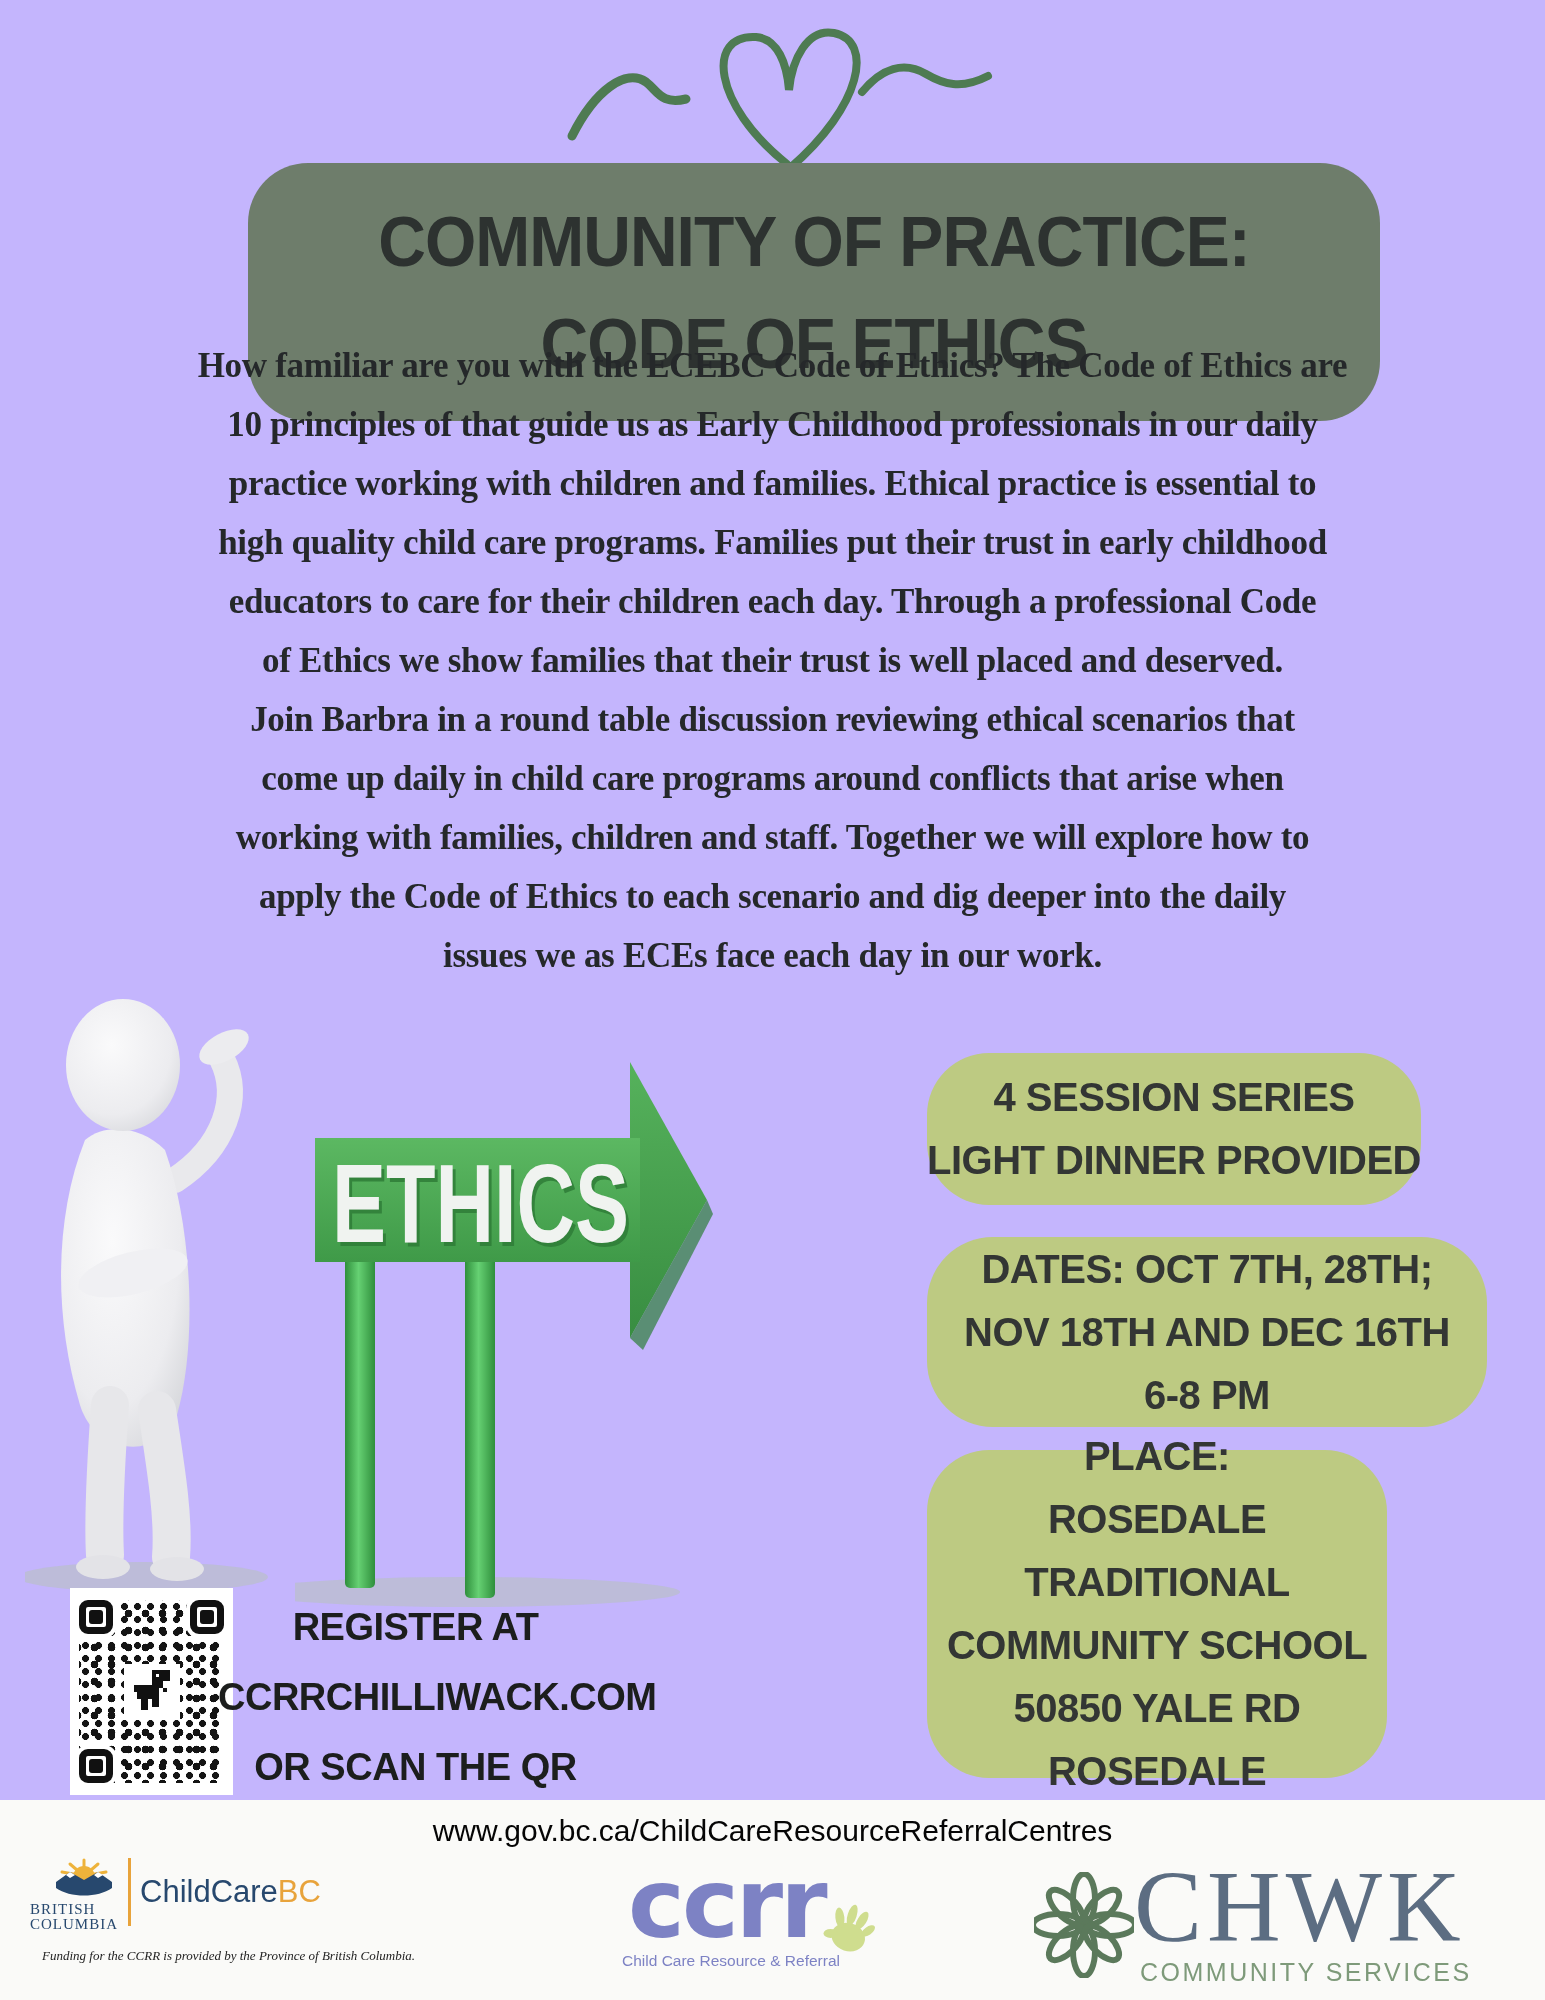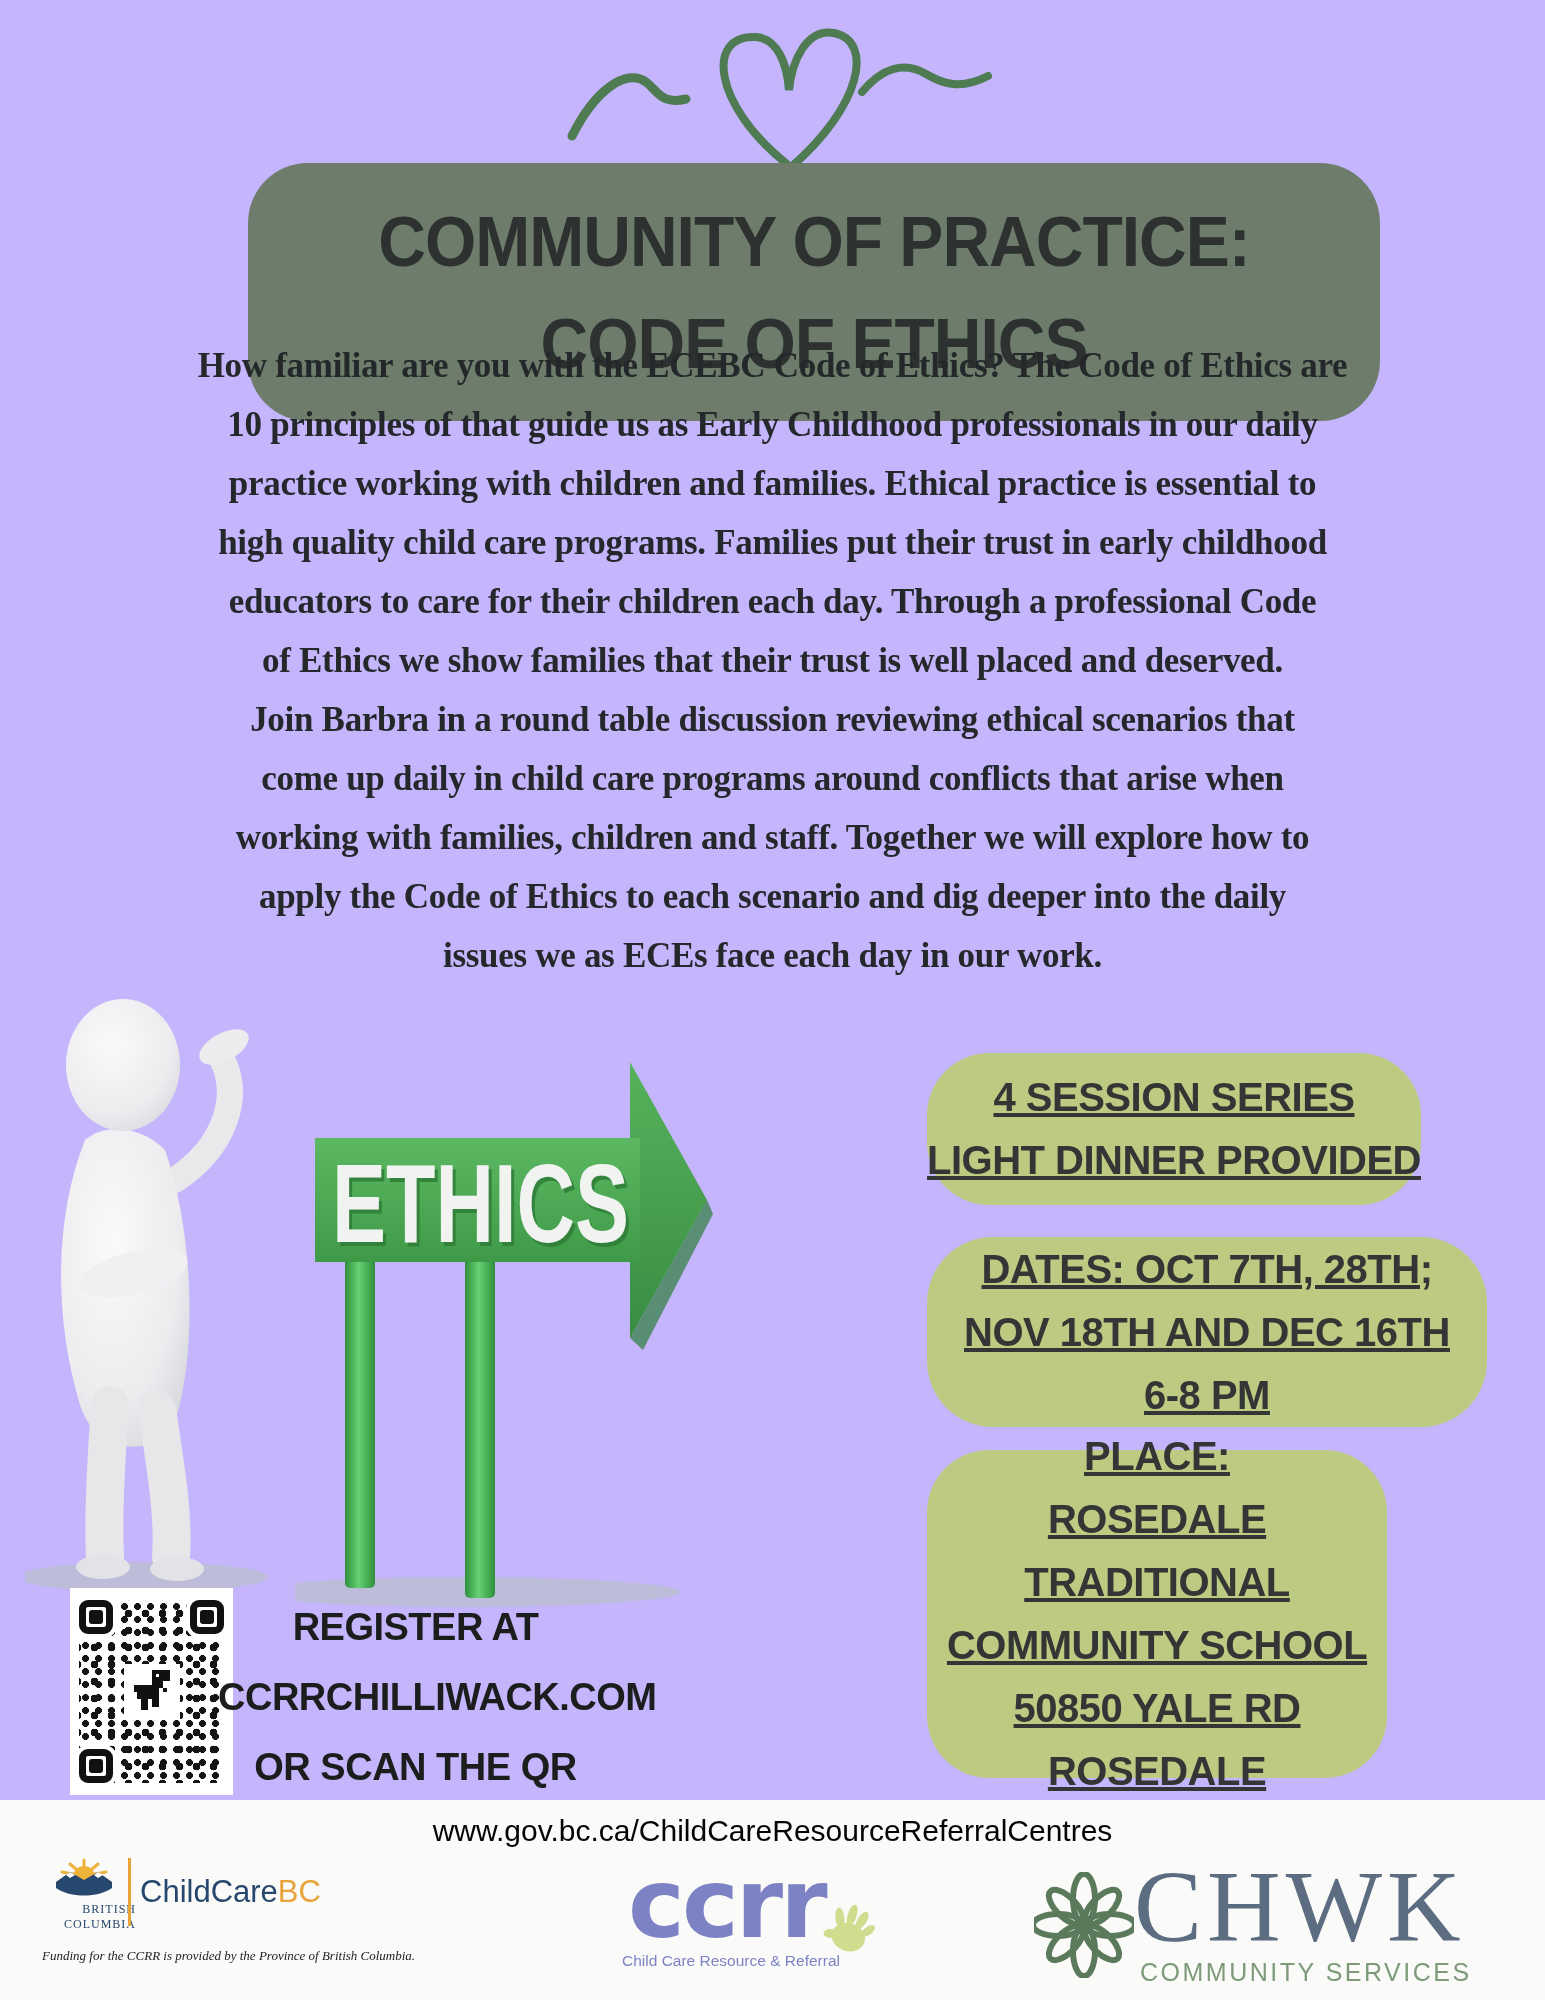--- a/index.html
+++ b/index.html
@@ -17,21 +17,21 @@
               transform:scaleY(1.08);white-space:nowrap;}
 
   
   .intro{left:60px;top:336px;width:1425px;text-align:center;white-space:pre-line;
          font-family:"Liberation Serif",serif;font-weight:bold;font-size:35px;line-height:59px;
          color:#25282a;letter-spacing:-0.3px;}
 
   
   .info-box{left:927px;background:#bdca82;display:flex;align-items:center;justify-content:center;
             text-align:center;white-space:pre-line;font-weight:bold;color:#333634;
-            font-size:40px;line-height:63px;letter-spacing:-0.5px;text-decoration:underline;}
+            font-size:40px;line-height:63px;letter-spacing:-0.5px;}
   .info-box.a{top:1053px;width:494px;height:152px;border-radius:62px;}
   .info-box.b{top:1237px;width:560px;height:190px;border-radius:66px;}
   .info-box.c{top:1450px;width:460px;height:328px;border-radius:62px;}
 
   
   .register{left:218px;top:1592px;width:395px;text-align:center;white-space:pre-line;
             font-weight:bold;font-size:38px;line-height:70px;color:#1c1e1d;letter-spacing:-0.5px;}
   .qr-card{left:70px;top:1588px;width:163px;height:207px;background:#ffffff;}
   .qr-pattern{position:absolute;left:9px;top:12px;right:9px;bottom:12px;
       background:
@@ -42,22 +42,22 @@
   .finder::after{content:"";position:absolute;inset:3px;background:#111;border-radius:3px;}
   .finder.tl{left:0;top:0;} .finder.tr{right:0;top:0;} .finder.bl{left:0;bottom:0;}
   .dino-box{position:absolute;left:50%;top:50%;transform:translate(-50%,-50%);
             width:56px;height:56px;background:#fff;display:flex;align-items:center;justify-content:center;}
 
   
   .footer{left:0;top:1800px;width:1545px;height:200px;background:#fafaf8;}
   .gov-link{position:absolute;left:0;top:14px;width:100%;text-align:center;font-size:30px;color:#050505;
             text-decoration-thickness:3px;text-underline-offset:7px;cursor:pointer;}
   .bc-logo{position:absolute;left:30px;top:56px;width:320px;height:130px;}
-  .bc-name{position:absolute;left:0px;top:46px;width:106px;text-align:right;
-           font-family:"Liberation Serif",serif;font-size:12px;line-height:15px;color:#27486e;letter-spacing:1px;}
+  .bc-name{position:absolute;left:0px;top:46px;width:106px;text-align:left;
+           font-family:"Liberation Serif",serif;font-size:15px;line-height:15px;color:#27486e;letter-spacing:1px;}
   .bc-divider{position:absolute;left:98px;top:2px;width:3px;height:68px;background:#e8a33b;}
   .ccbc{position:absolute;left:110px;top:18px;font-family:Liberation Sans, sans-serif;font-size:31px;white-space:nowrap;}
   .ccbc .c1{color:#27486e;} .ccbc .c2{color:#e8a33b;}
   .bc-tagline{position:absolute;left:12px;top:92px;width:300px;font-family:"Liberation Serif",serif;
               font-style:italic;font-size:13px;color:#222;white-space:nowrap;}
   .ccrr-logo{position:absolute;left:612px;top:78px;width:290px;height:110px;}
   .ccrr-word{position:absolute;left:16px;top:-22px;font-family:"DejaVu Sans",sans-serif;font-weight:bold;
              font-size:96px;line-height:1;letter-spacing:-3px;color:#7d82c4;}
   .ccrr-sub{position:absolute;left:10px;top:74px;width:260px;font-size:15.5px;color:#7d82c4;white-space:nowrap;}
   .chwk-logo{position:absolute;left:1028px;top:66px;width:500px;height:130px;}

